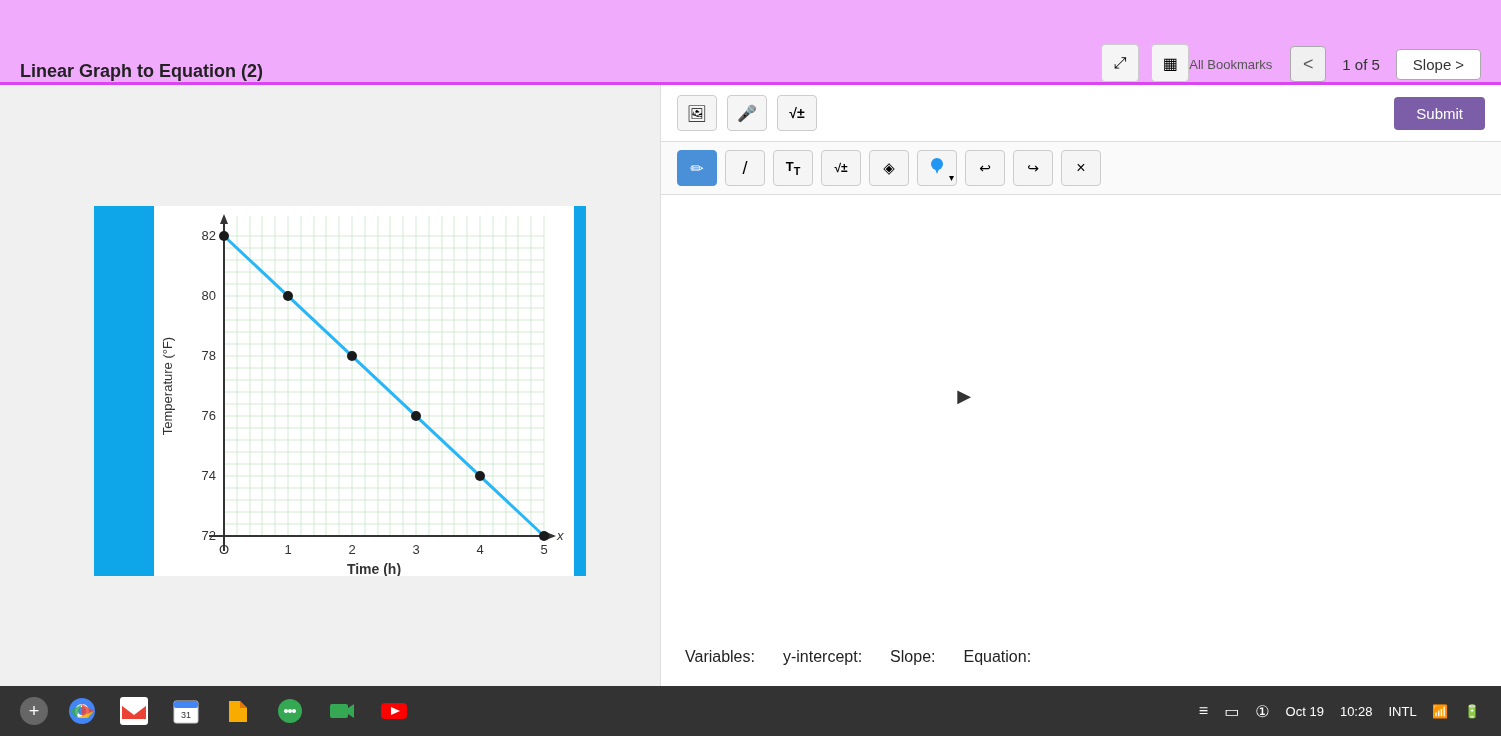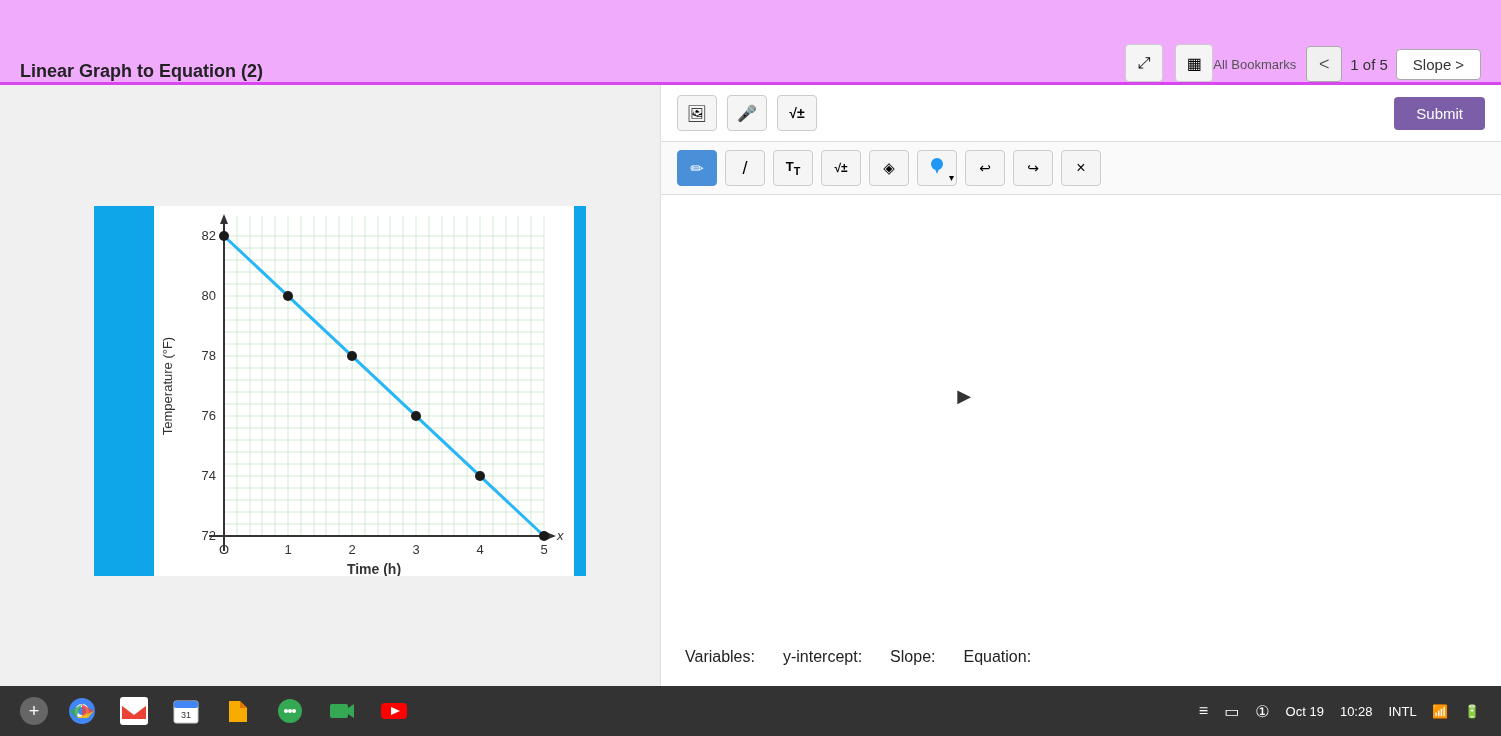--- a/index.html
+++ b/index.html
@@ -55,21 +55,21 @@
       border: 1px solid #ccc;
       background: #f5f5f5;
       border-radius: 4px;
       cursor: pointer;
       font-size: 16px;
     }
 
     .top-right {
       display: flex;
       align-items: center;
-      gap: 0;
+      gap: 8px;
       margin-left: auto;
     }
 
     .nav-btn {
       width: 36px;
       height: 36px;
       border: 1px solid #aaa;
       background: #f0f0f0;
       border-radius: 4px;
       display: flex;

